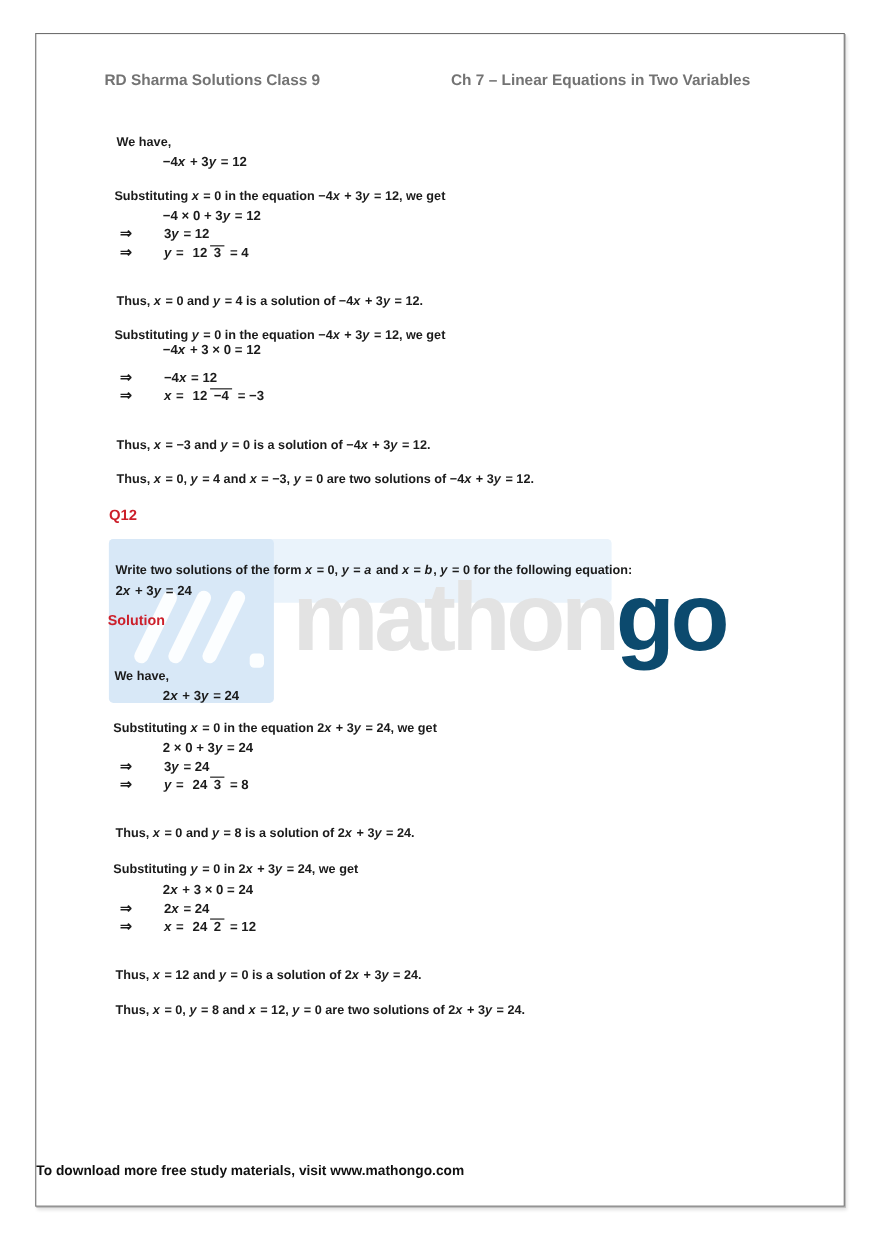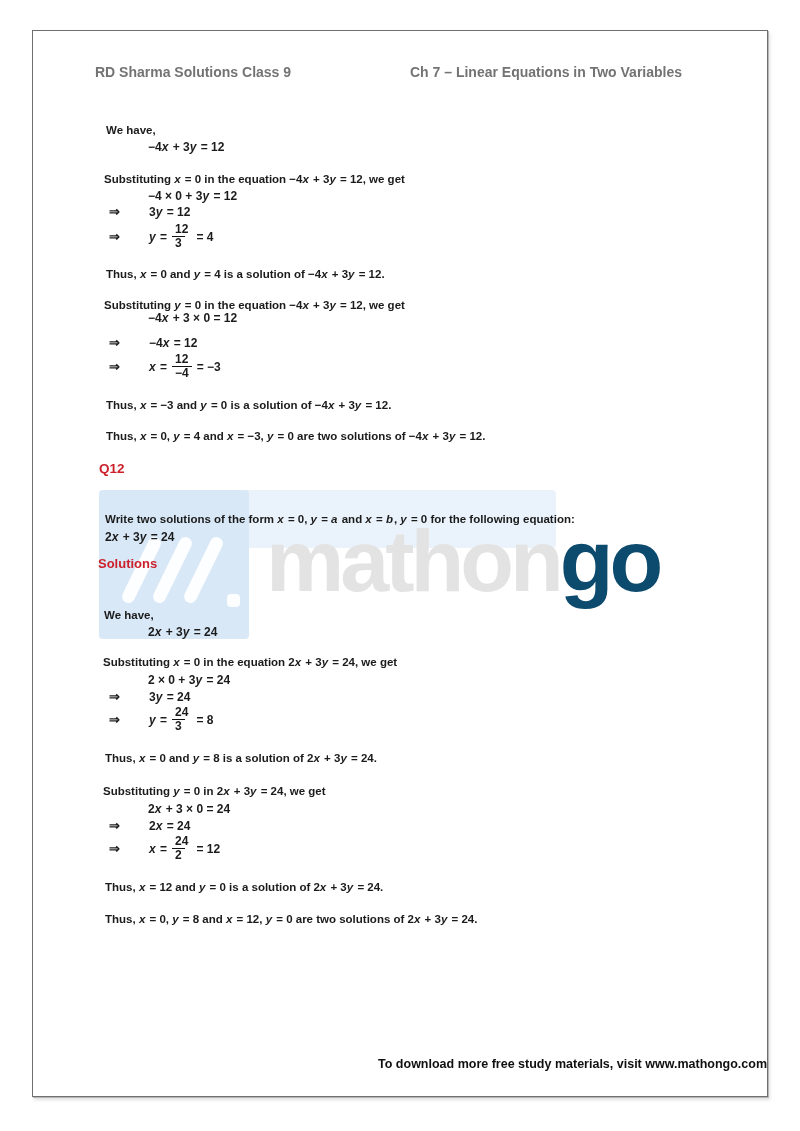--- a/index.html
+++ b/index.html
@@ -13,34 +13,34 @@
   .hdr-left{left:62px;}
   .hdr-right{left:377px;}
   .ln{position:absolute;font-size:11.5px;font-weight:bold;color:#1b1b1b;white-space:nowrap;line-height:14px;}
   .ln i{font-style:italic;padding-right:1px;}
   .eq{left:115px;font-size:12px;}
   .body-left{left:71px;}
   .frow{left:76px;display:flex;align-items:center;}
   .arr{width:40px;font-size:13px;color:#1b1b1b;}
   .eqtext{font-size:12px;}
   .feq{display:inline-flex;align-items:center;gap:5px;font-size:12px;}
-  .frac{display:inline-flex;flex-direction:column;align-items:flex-start;line-height:1.1;}
+  .frac{display:inline-flex;align-items:center;line-height:1.1;}
   .frac .num{padding:0 3px;}
   .frac .den{border-top:1.5px solid #111;padding:0 3px;}
   .red-h{position:absolute;color:#cc1f2a;font-weight:bold;white-space:nowrap;}
   .q-label{left:66px;top:430px;font-size:13.5px;}
   .sol-label{left:65px;top:525px;font-size:13px;}
   .q-strip{position:absolute;left:66px;top:459px;width:457px;height:58px;background:#eaf3fb;border-radius:4px;}
   .q-tile{position:absolute;left:66px;top:459px;width:150px;height:149px;background:#d8e8f7;border-radius:4px;}
   .wm-text{position:absolute;left:233px;top:486px;font-size:88px;font-weight:bold;letter-spacing:-4px;line-height:1;white-space:nowrap;}
   .wm-gray{color:#e3e3e3;}
   .wm-blue{color:#0c4a6e;}
   .logo-bar{position:absolute;width:13px;height:72px;background:rgba(255,255,255,.92);border-radius:7px;transform:rotate(26deg);}
   .logo-dot{position:absolute;width:13px;height:13px;background:rgba(255,255,255,.92);border-radius:4px;}
-  .footer{position:absolute;left:0;right:0;top:1026px;text-align:right;font-size:12.5px;font-weight:bold;color:#101010;}
+  .footer{position:absolute;left:0;right:0;top:1026px;text-align:left;font-size:12.5px;font-weight:bold;color:#101010;}
 </style>
 </head>
 <body>
 
 <div class="page">
 
   <div class="hdr hdr-left">RD Sharma Solutions Class 9</div>
   <div class="hdr hdr-right">Ch 7 – Linear Equations in Two Variables</div>
 
   <div class="ln" style="left:73px;top:92px">We have,</div>
@@ -94,21 +94,21 @@
     <span class="logo-bar" style="left:36px;top:44px"></span>
     <span class="logo-bar" style="left:67px;top:44px"></span>
     <span class="logo-bar" style="left:98px;top:44px"></span>
     <span class="logo-dot" style="left:128px;top:104px"></span>
   </div>
   <div class="wm-text"><span class="wm-gray">mathon</span><span class="wm-blue">go</span></div>
 
   <div class="ln" style="left:72px;top:481px">Write two solutions of the form <i>x</i> = 0, <i>y</i> = <i>a</i> and <i>x</i> = <i>b</i>, <i>y</i> = 0 for the following equation:</div>
   <div class="ln" style="left:72px;top:499px;font-size:12px">2<i>x</i> + 3<i>y</i> = 24</div>
 
-  <div class="red-h sol-label">Solutions</div>
+  <div class="red-h sol-label">Solution</div>
 
   <div class="ln" style="left:71px;top:577px">We have,</div>
   <div class="ln eq" style="top:594px">2<i>x</i> + 3<i>y</i> = 24</div>
 
   <div class="ln body-left" style="top:624px;left:70px">Substituting <i>x</i> = 0 in the equation 2<i>x</i> + 3<i>y</i> = 24, we get</div>
   <div class="ln eq" style="top:642px">2 × 0 + 3<i>y</i> = 24</div>
   <div class="ln frow" style="top:659px">
     <span class="arr">⇒</span>
     <span class="eqtext">3<i>y</i> = 24</span>
   </div>

